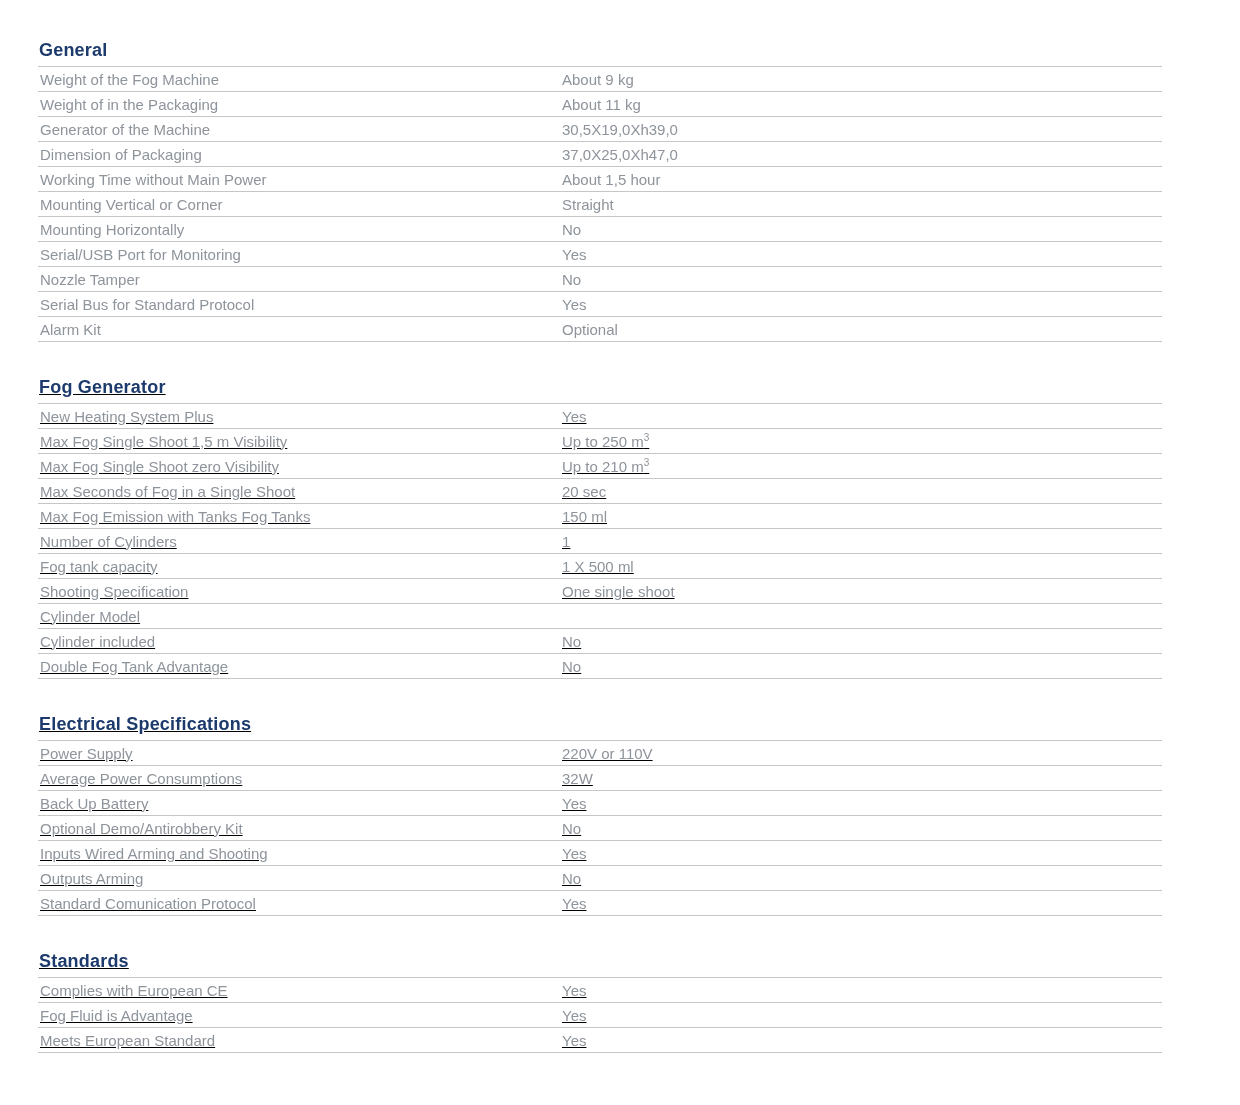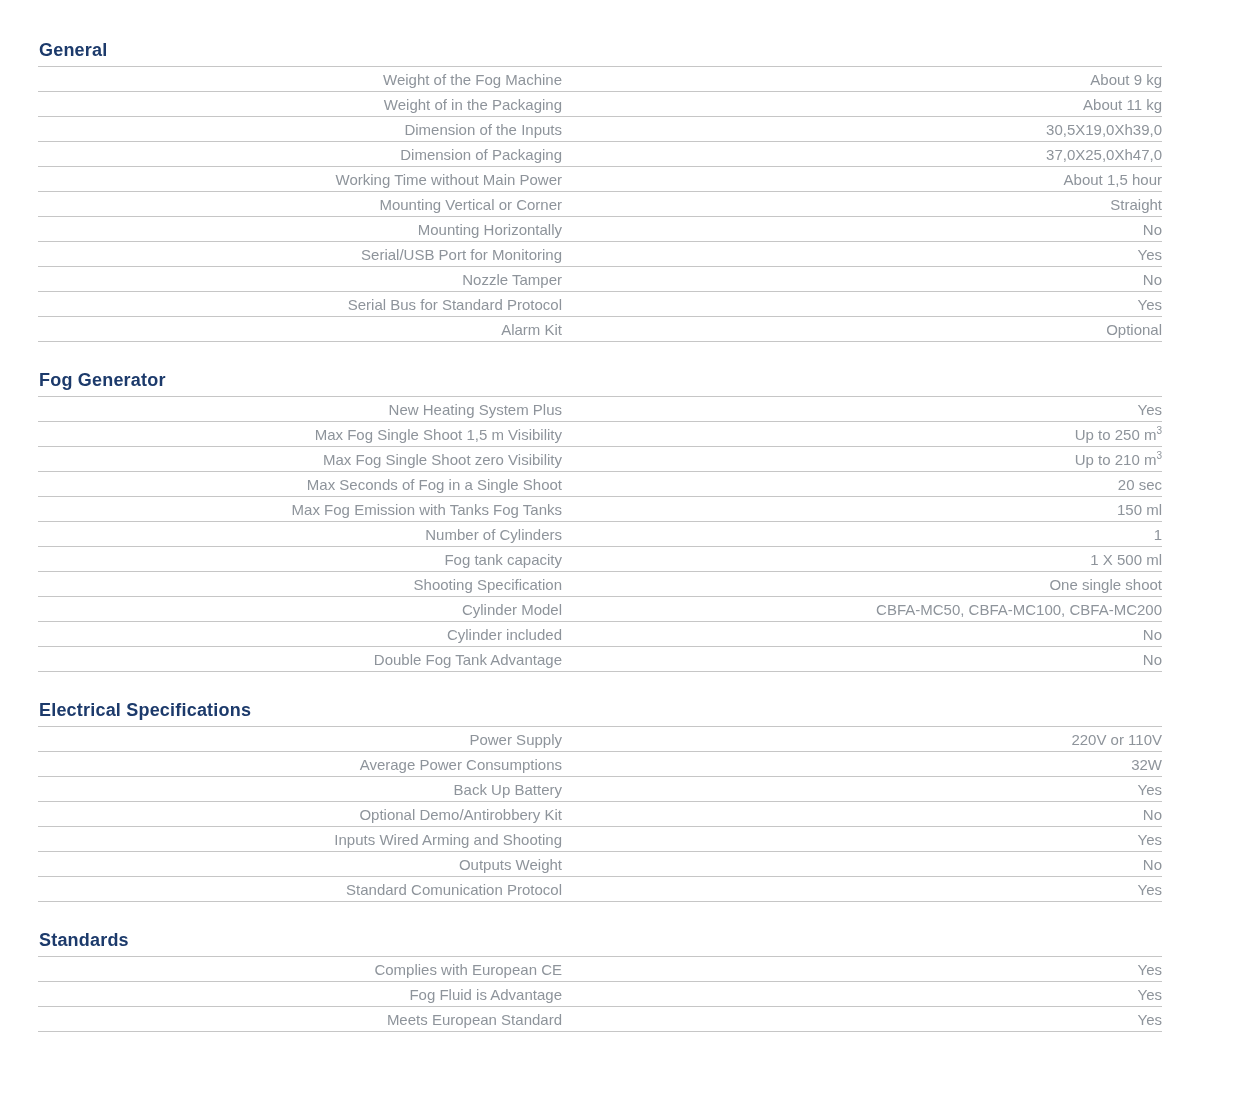--- a/index.html
+++ b/index.html
@@ -11,40 +11,40 @@
     position: relative;
     width: 1240px;
     height: 1105px;
     background: #ffffff;
     font-family: "Liberation Sans", sans-serif;
     box-sizing: border-box;
     padding: 40px 78px 0 38px;
     overflow: hidden;
   }
   .spec-section + .spec-section {
-    margin-top: 28px;
+    margin-top: 35px;
+    text-decoration: underline;
   }
   .section-title {
     margin: 0;
     padding: 0 0 6px 1px;
     font-size: 18px;
     line-height: 20px;
     font-weight: 700;
     letter-spacing: 0.2px;
     color: var(--title-color, #1c3a6b);
     border-bottom: 1px solid var(--divider-color, #c6c6c6);
   }
   .spec-row {
     display: flex;
     align-items: center;
     height: 24px;
     border-bottom: 1px solid var(--divider-color, #c6c6c6);
     font-size: 15px;
     color: var(--row-color, #8e949b);
-    text-align: right;
   }
   .spec-label {
     width: 522px;
     flex: 0 0 522px;
     padding-left: 2px;
     white-space: nowrap;
     overflow: hidden;
   }
   .spec-value {
     flex: 1 1 auto;
@@ -68,21 +68,21 @@
     <div class="spec-label">Weight of the Fog Machine</div>
     <div class="spec-value">About 9 kg</div>
   </div>
 
   <div class="spec-row">
     <div class="spec-label">Weight of in the Packaging</div>
     <div class="spec-value">About 11 kg</div>
   </div>
 
   <div class="spec-row">
-    <div class="spec-label">Dimension of the Inputs</div>
+    <div class="spec-label">Generator of the Machine</div>
     <div class="spec-value">30,5X19,0Xh39,0</div>
   </div>
 
   <div class="spec-row">
     <div class="spec-label">Dimension of Packaging</div>
     <div class="spec-value">37,0X25,0Xh47,0</div>
   </div>
 
   <div class="spec-row">
     <div class="spec-label">Working Time without Main Power</div>
@@ -160,21 +160,20 @@
     <div class="spec-value">1 X 500 ml</div>
   </div>
 
   <div class="spec-row">
     <div class="spec-label">Shooting Specification</div>
     <div class="spec-value">One single shoot</div>
   </div>
 
   <div class="spec-row">
     <div class="spec-label">Cylinder Model</div>
-    <div class="spec-value">CBFA-MC50, CBFA-MC100, CBFA-MC200</div>
   </div>
 
   <div class="spec-row">
     <div class="spec-label">Cylinder included</div>
     <div class="spec-value">No</div>
   </div>
 
   <div class="spec-row">
     <div class="spec-label">Double Fog Tank Advantage</div>
     <div class="spec-value">No</div>
@@ -204,21 +203,21 @@
     <div class="spec-label">Optional Demo/Antirobbery Kit</div>
     <div class="spec-value">No</div>
   </div>
 
   <div class="spec-row">
     <div class="spec-label">Inputs Wired Arming and Shooting</div>
     <div class="spec-value">Yes</div>
   </div>
 
   <div class="spec-row">
-    <div class="spec-label">Outputs Weight</div>
+    <div class="spec-label">Outputs Arming</div>
     <div class="spec-value">No</div>
   </div>
 
   <div class="spec-row">
     <div class="spec-label">Standard Comunication Protocol</div>
     <div class="spec-value">Yes</div>
   </div>
 </div>
   </section>
 

